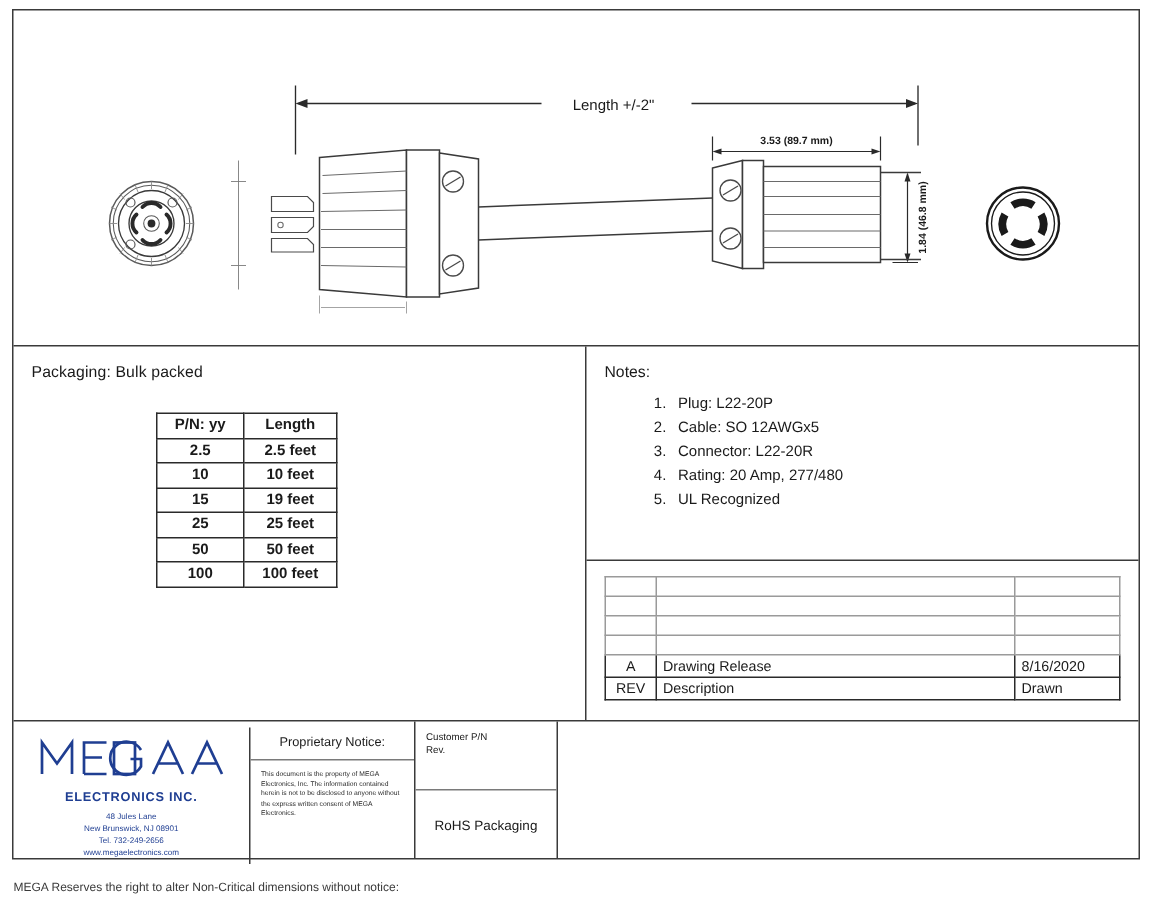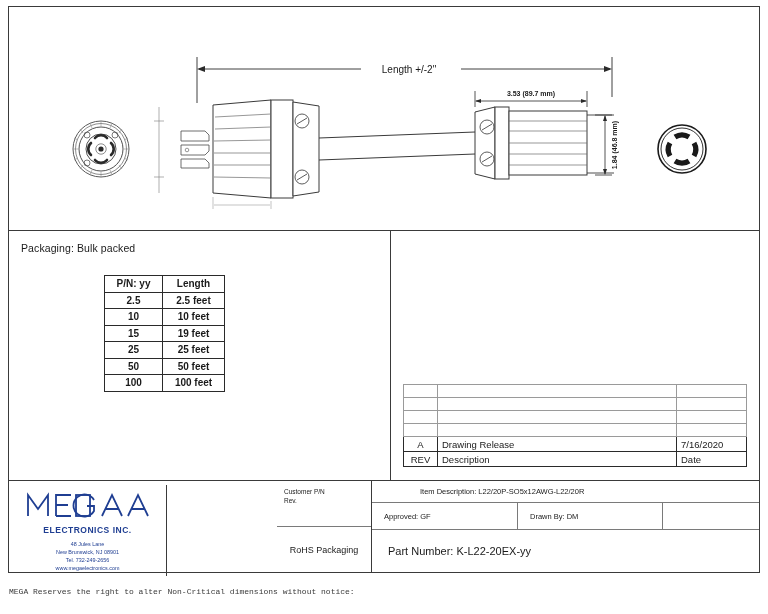--- a/index.html
+++ b/index.html
@@ -237,21 +237,20 @@
     padding-left: 16px;
     box-sizing: border-box;
   }
 
   .footer-note {
     position: absolute;
     left: 9px;
     top: 587px;
     font-size: 8px;
     color: #3a3a3a;
-    font-family: Liberation Mono, monospace;
   }
 </style>
 </head>
 <body>
 
 <div class="sheet">
 
   <div class="drawing-area">
     <svg class="dwg-svg" width="750" height="222" viewBox="0 0 750 222">
 
@@ -431,20 +430,30 @@
           </tr>
           <tr>
             <td>100</td>
             <td>100 feet</td>
           </tr>
         </tbody>
       </table>
     </div>
 
     <div class="notes-pane">
+      <div class="notes-box">
+        <div class="notes-title">Notes:</div>
+        <ol class="notes-list">
+          <li>Plug:  L22-20P</li>
+          <li>Cable: SO 12AWGx5</li>
+          <li>Connector:  L22-20R</li>
+          <li>Rating: 20 Amp, 277/480</li>
+          <li>UL Recognized</li>
+        </ol>
+      </div>
 
       <table class="rev-table">
         <tbody>
           <tr>
             <td class="c-rev"></td>
             <td></td>
             <td class="c-date"></td>
           </tr>
           <tr>
             <td class="c-rev"></td>
@@ -457,26 +466,26 @@
             <td class="c-date"></td>
           </tr>
           <tr>
             <td class="c-rev"></td>
             <td></td>
             <td class="c-date"></td>
           </tr>
           <tr class="solid">
             <td class="c-rev">A</td>
             <td>Drawing Release</td>
-            <td class="c-date">7/16/2020</td>
+            <td class="c-date">8/16/2020</td>
           </tr>
           <tr class="solid">
             <td class="c-rev">REV</td>
             <td>Description</td>
-            <td class="c-date">Date</td>
+            <td class="c-date">Drawn</td>
           </tr>
         </tbody>
       </table>
     </div>
   </div>
 
   <div class="title-block">
 
     <div class="tb-logo">
       <div class="logo-mark">
@@ -493,34 +502,29 @@
       </div>
       <div class="logo-sub">ELECTRONICS INC.</div>
       <div class="logo-addr">
         <div>48 Jules Lane</div>
         <div>New Brunswick, NJ 08901</div>
         <div>Tel. 732-249-2656</div>
         <div>www.megaelectronics.com</div>
       </div>
     </div>
 
+    <div class="tb-prop">
+      <div class="prop-head">Proprietary Notice:</div>
+      <div class="prop-body">This document is the property of MEGA Electronics, Inc.  The information contained herein is not to be disclosed to anyone without the express written consent of MEGA Electronics.</div>
+    </div>
 
     <div class="tb-cust">
       <div class="cust-top">
         <div>Customer P/N</div>
         <div>Rev.</div>
       </div>
       <div class="cust-bot">RoHS Packaging</div>
     </div>
 
-    <div class="tb-right">
-      <div class="tbr-row1">Item Description: L22/20P-SO5x12AWG-L22/20R</div>
-      <div class="tbr-row2">
-        <div class="tbr-cell c1">Approved:  GF</div>
-        <div class="tbr-cell c2">Drawn By:  DM</div>
-        <div class="tbr-cell c3"></div>
-      </div>
-      <div class="tbr-row3">Part Number:  K-L22-20EX-yy</div>
-    </div>
   </div>
 </div>
 
 <div class="footer-note">MEGA Reserves the right to alter Non-Critical dimensions without notice:</div>
 
 </body></html>

